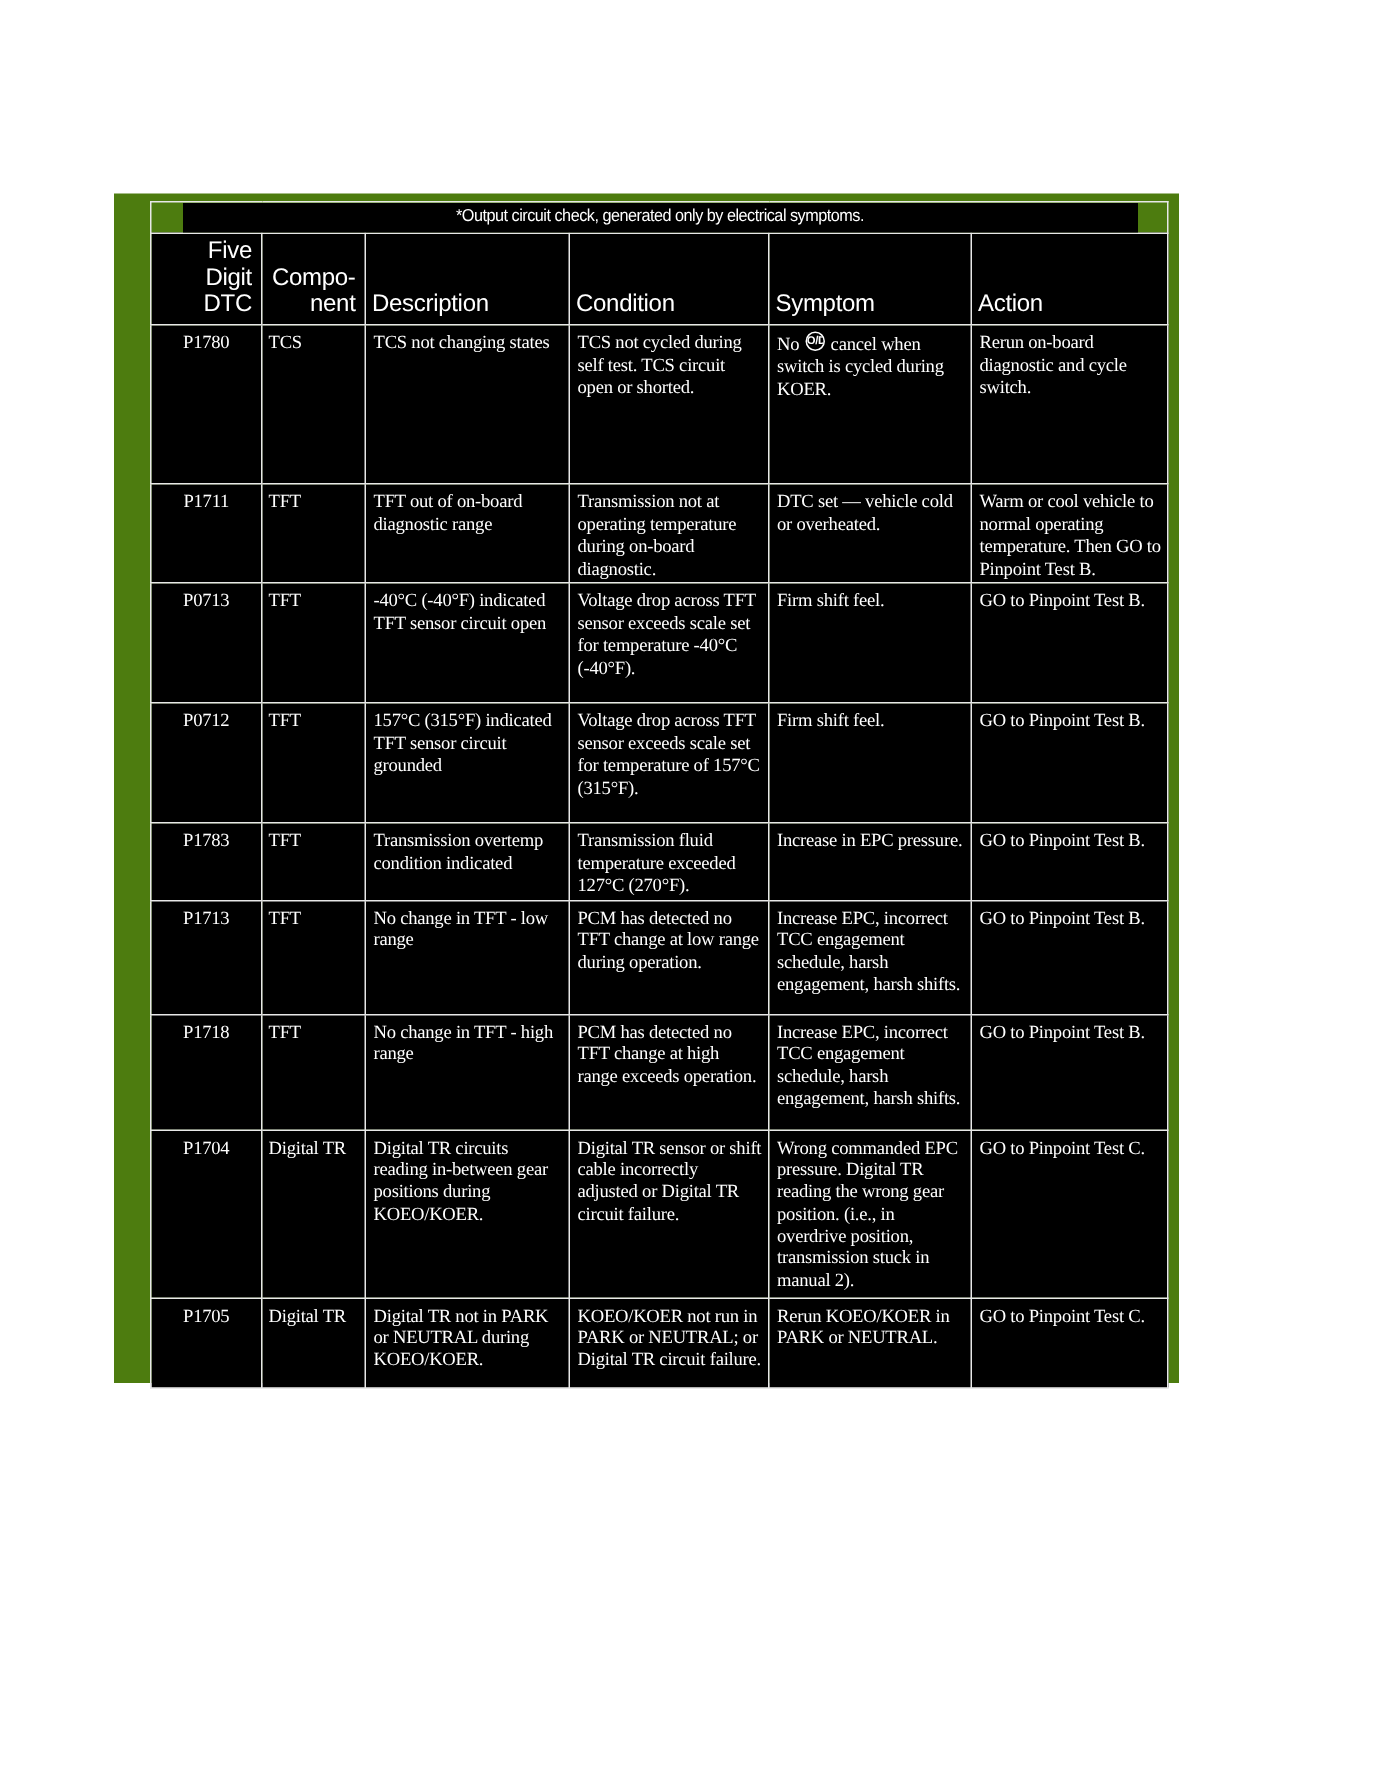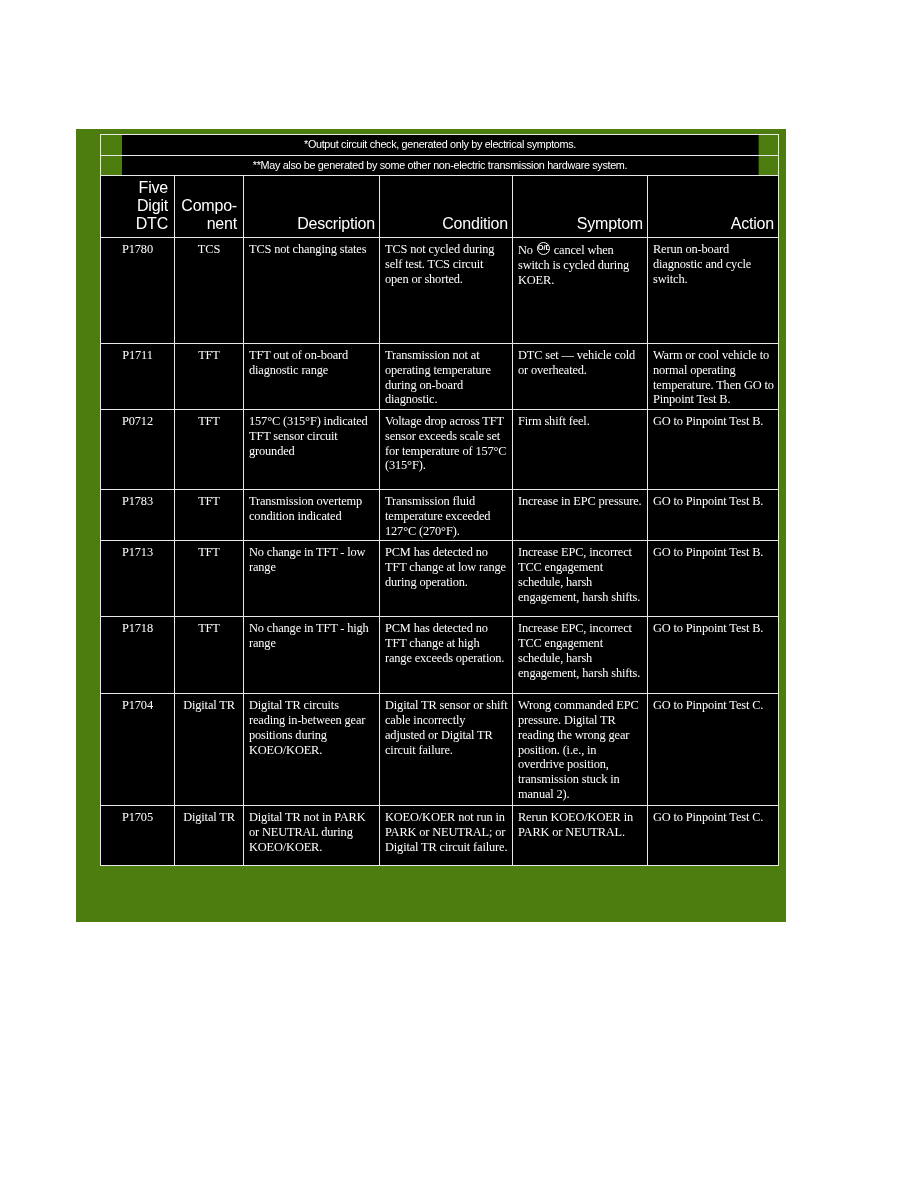--- a/index.html
+++ b/index.html
@@ -63,31 +63,31 @@
     font-weight: bold;
     font-size: 16px;
     letter-spacing: -0.2px;
     text-align: center;
     vertical-align: bottom !important;
     height: 34px;
     line-height: 1.12;
     padding-bottom: 4px !important;
   }
   .col-head.stack-right { text-align: right; padding-right: 6px !important; }
-  .col-head.stack-center { text-align: right; }
+  .col-head.stack-center { text-align: left; }
 
   
   .cell {
     font-family: "Liberation Serif", serif;
     font-size: 12.4px;
     line-height: 1.19;
     letter-spacing: -0.15px;
   }
   .cell.dtc   { text-align: center; padding-top: 4px !important; }
-  .cell.comp  { text-align: center; padding-top: 4px !important; }
+  .cell.comp  { text-align: left; padding-top: 4px !important; }
   .cell.text  { text-align: left; padding-left: 5px !important; padding-top: 4px !important; }
 
   
   col.c-dtc    { width: 74px; }
   col.c-comp   { width: 69px; }
   col.c-desc   { width: 136px; }
   col.c-cond   { width: 133px; }
   col.c-symp   { width: 135px; }
   col.c-act    { width: 131px; }
 
@@ -120,23 +120,20 @@
         <col class="c-desc">
       <col class="c-cond">
         <col class="c-symp">
         <col class="c-act">
     </colgroup>
     <tbody id="table-body">
         <tr>
           <td colspan="6" class="note-banner">*Output circuit check, generated only by electrical symptoms.</td>
         </tr>
         <tr>
-          <td colspan="6" class="note-banner">**May also be generated by some other non-electric transmission hardware system.</td>
-        </tr>
-        <tr>
           <th class="col-head stack-right">
             <div>Five Digit</div>
             <div>DTC</div>
           </th>
           <th class="col-head stack-right">
             <div>Compo-</div>
             <div>nent</div>
           </th>
           <th class="col-head stack-center">
             <div>Description</div>
@@ -161,20 +158,28 @@
         </tr>
         <tr style="height: 65px;">
           <td class="cell dtc">P1711</td>
           <td class="cell comp">TFT</td>
           <td class="cell text">TFT out of on-board diagnostic range</td>
           <td class="cell text">Transmission not at operating temperature during on-board diagnostic.</td>
           <td class="cell text">DTC set — vehicle cold or overheated.</td>
           <td class="cell text">Warm or cool vehicle to normal operating temperature. Then GO to Pinpoint Test B.</td>
         </tr>
         <tr style="height: 80px;">
+          <td class="cell dtc">P0713</td>
+          <td class="cell comp">TFT</td>
+          <td class="cell text">-40°C (-40°F) indicated TFT sensor circuit open</td>
+          <td class="cell text">Voltage drop across TFT sensor exceeds scale set for temperature -40°C (-40°F).</td>
+          <td class="cell text">Firm shift feel.</td>
+          <td class="cell text">GO to Pinpoint Test B.</td>
+        </tr>
+        <tr style="height: 80px;">
           <td class="cell dtc">P0712</td>
           <td class="cell comp">TFT</td>
           <td class="cell text">157°C (315°F) indicated TFT sensor circuit grounded</td>
           <td class="cell text">Voltage drop across TFT sensor exceeds scale set for temperature of 157°C (315°F).</td>
           <td class="cell text">Firm shift feel.</td>
           <td class="cell text">GO to Pinpoint Test B.</td>
         </tr>
         <tr style="height: 49px;">
           <td class="cell dtc">P1783</td>
           <td class="cell comp">TFT</td>

